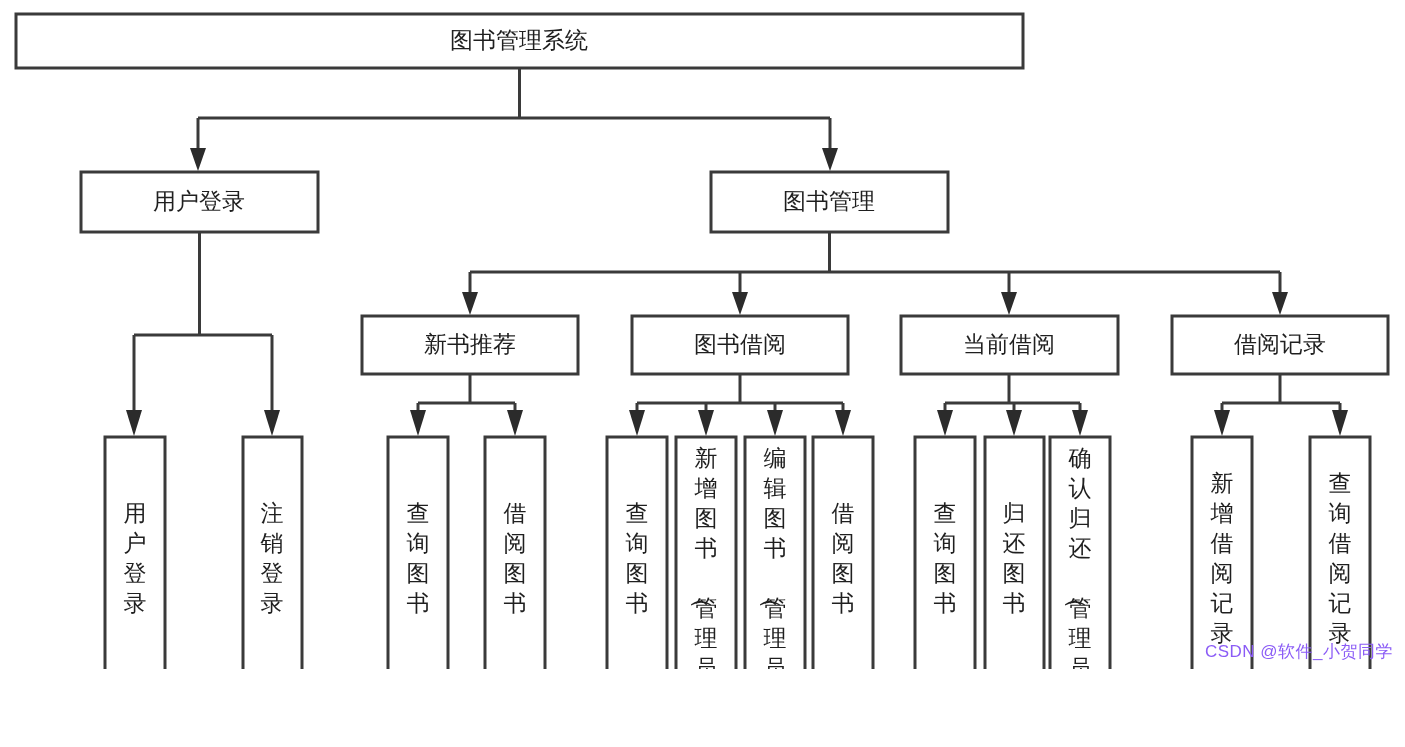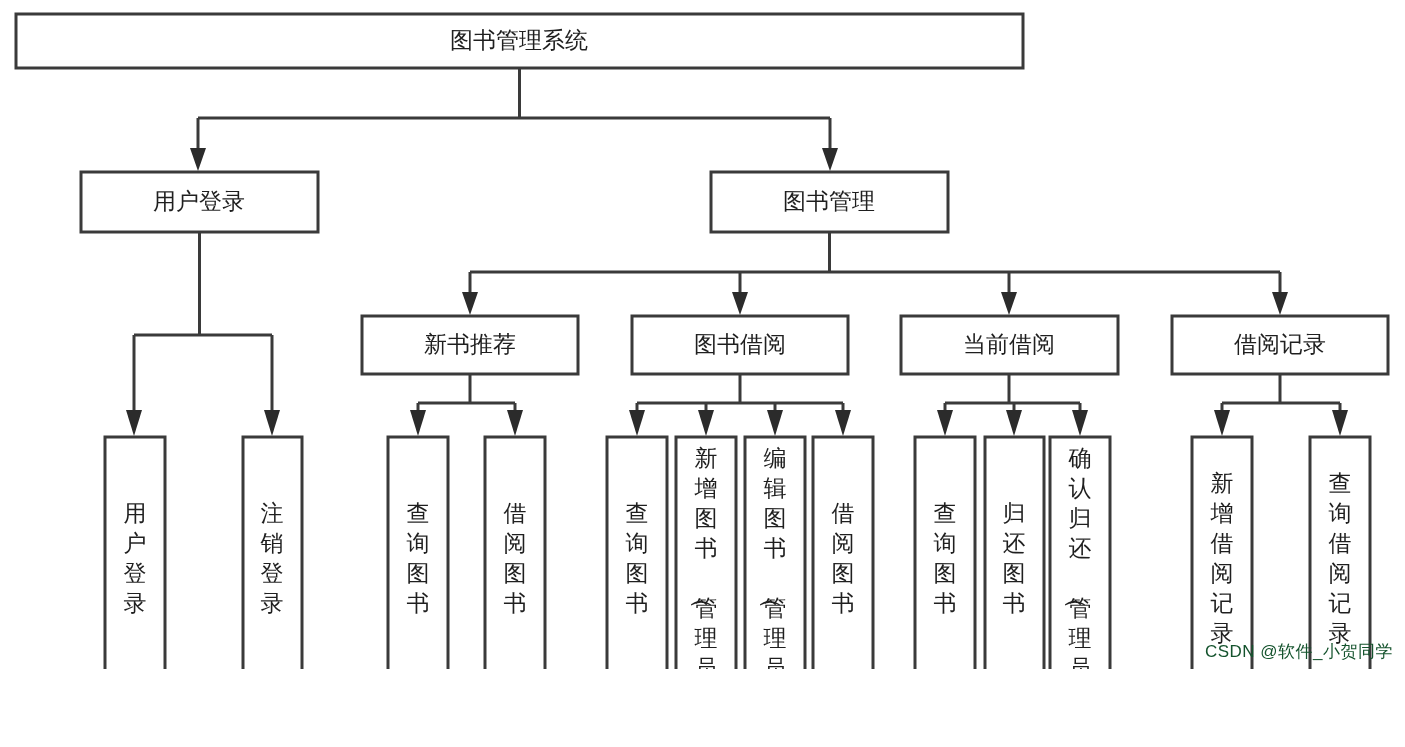--- a/index.html
+++ b/index.html
@@ -49,21 +49,21 @@
   .node-label-vert {
     fill: #1f1f1f;
     font-family: "Liberation Sans", "DejaVu Sans", sans-serif;
     font-size: 23px;
     text-anchor: middle;
   }
   .watermark {
     position: absolute;
     right: 12px;
     bottom: 6px;
-    color: #14532d;
+    color: #8b5cf6;
     font-size: 17px;
     font-family: "Liberation Sans", "DejaVu Sans", sans-serif;
     white-space: nowrap;
     letter-spacing: 0.5px;
     pointer-events: none;
   }
 </style>
 </head>
 <body>
 

